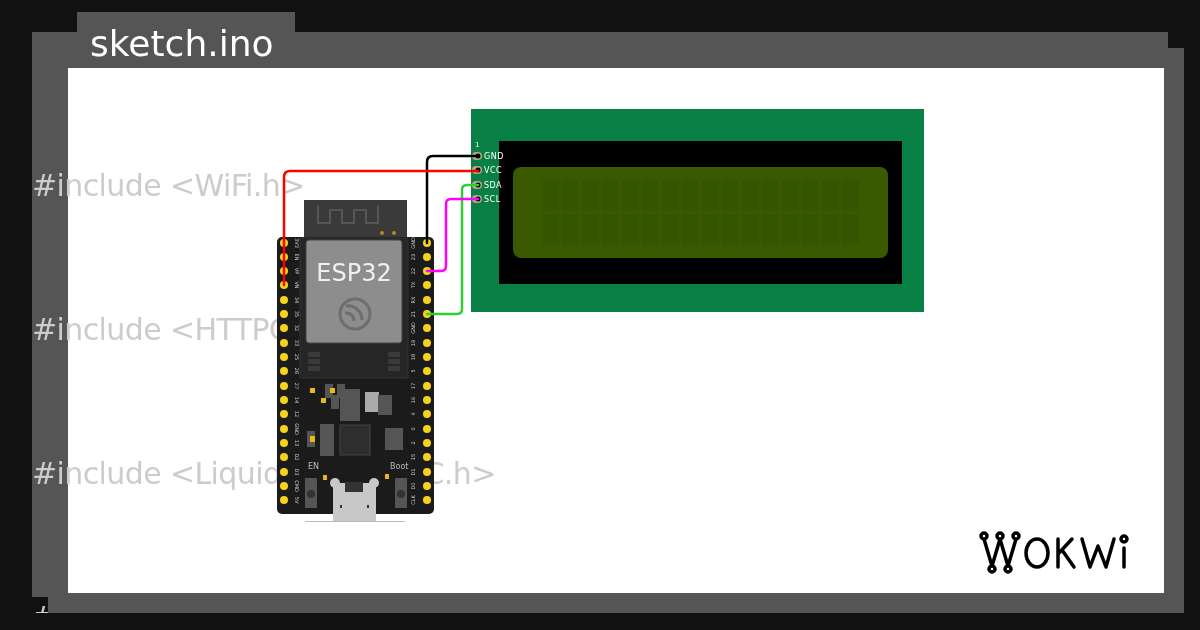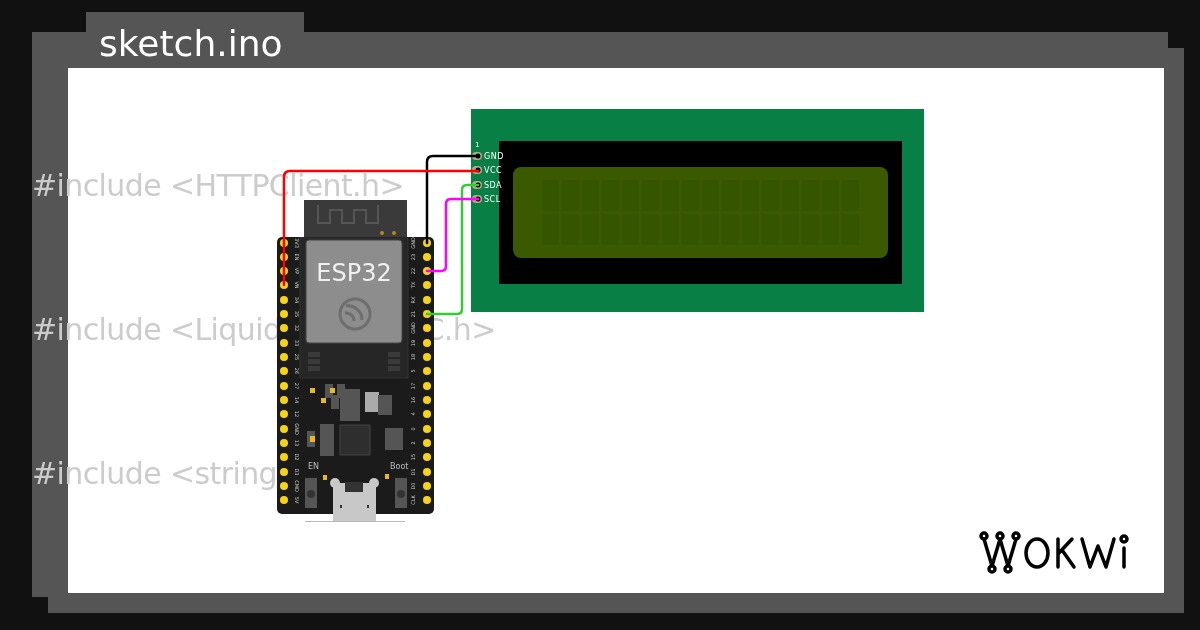--- a/index.html
+++ b/index.html
@@ -13,21 +13,21 @@
     .card {
       position: absolute; left: 32px; top: 32px; width: 1136px; height: 565px;
       background: #555555;
     }
     .card-inner {
       position: absolute; left: 36px; top: 36px; width: 1128px; height: 557px;
       background: #ffffff; overflow: hidden;
     }
 
     .file-tab {
-      position: absolute; left: 86px; top: 12px; height: 49px; width: 218px;
+      position: absolute; left: 77px; top: 12px; height: 49px; width: 218px;
       background: #555555; color: #ffffff;
       font-family: "DejaVu Sans", sans-serif; font-size: 36px;
       line-height: 63px; padding-left: 13px; z-index: 10;
     }
 
     .code {
       position: absolute; left: 32px; top: 66px;
       font-family: "DejaVu Sans", sans-serif; font-size: 30px;
       color: #cccccc; line-height: 48px; white-space: pre;
       letter-spacing: -0.6px;
@@ -41,20 +41,21 @@
   </style>
 </head>
 <body>
 
 <div class="shadow-frame"></div>
 <div class="card">
   <div class="card-inner"></div>
 </div>
 
 <div class="code">
+  <div>#include &lt;WiFi.h&gt;</div>
   <div>#include &lt;HTTPClient.h&gt;</div>
   <div>#include &lt;LiquidCrystal_I2C.h&gt;</div>
   <div>#include &lt;string.h&gt;</div>
   
   
   
   
   
   
   

